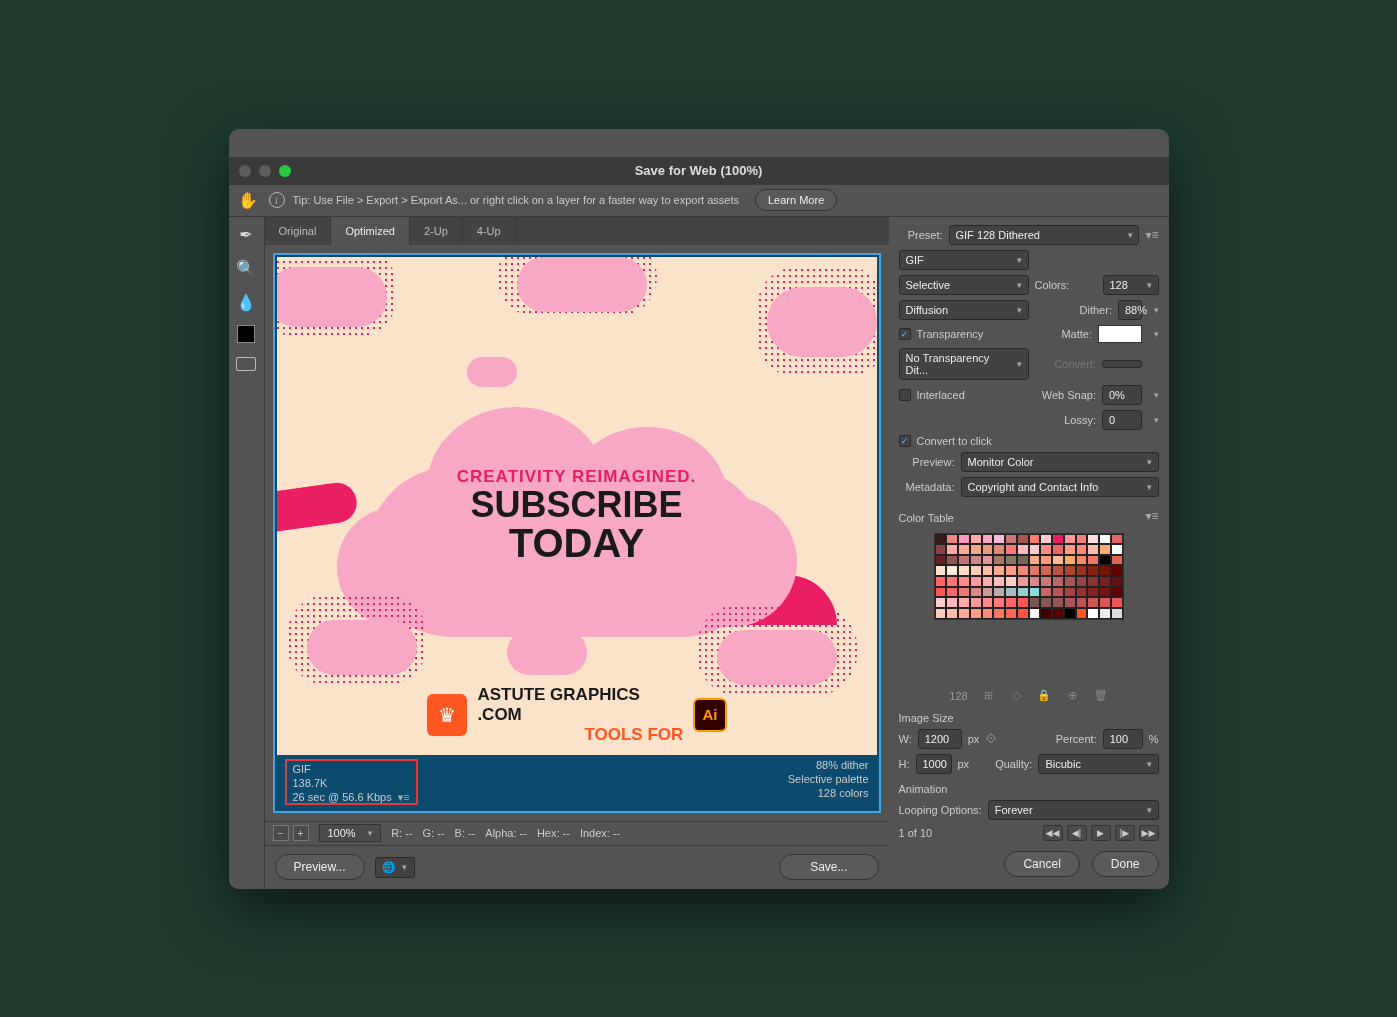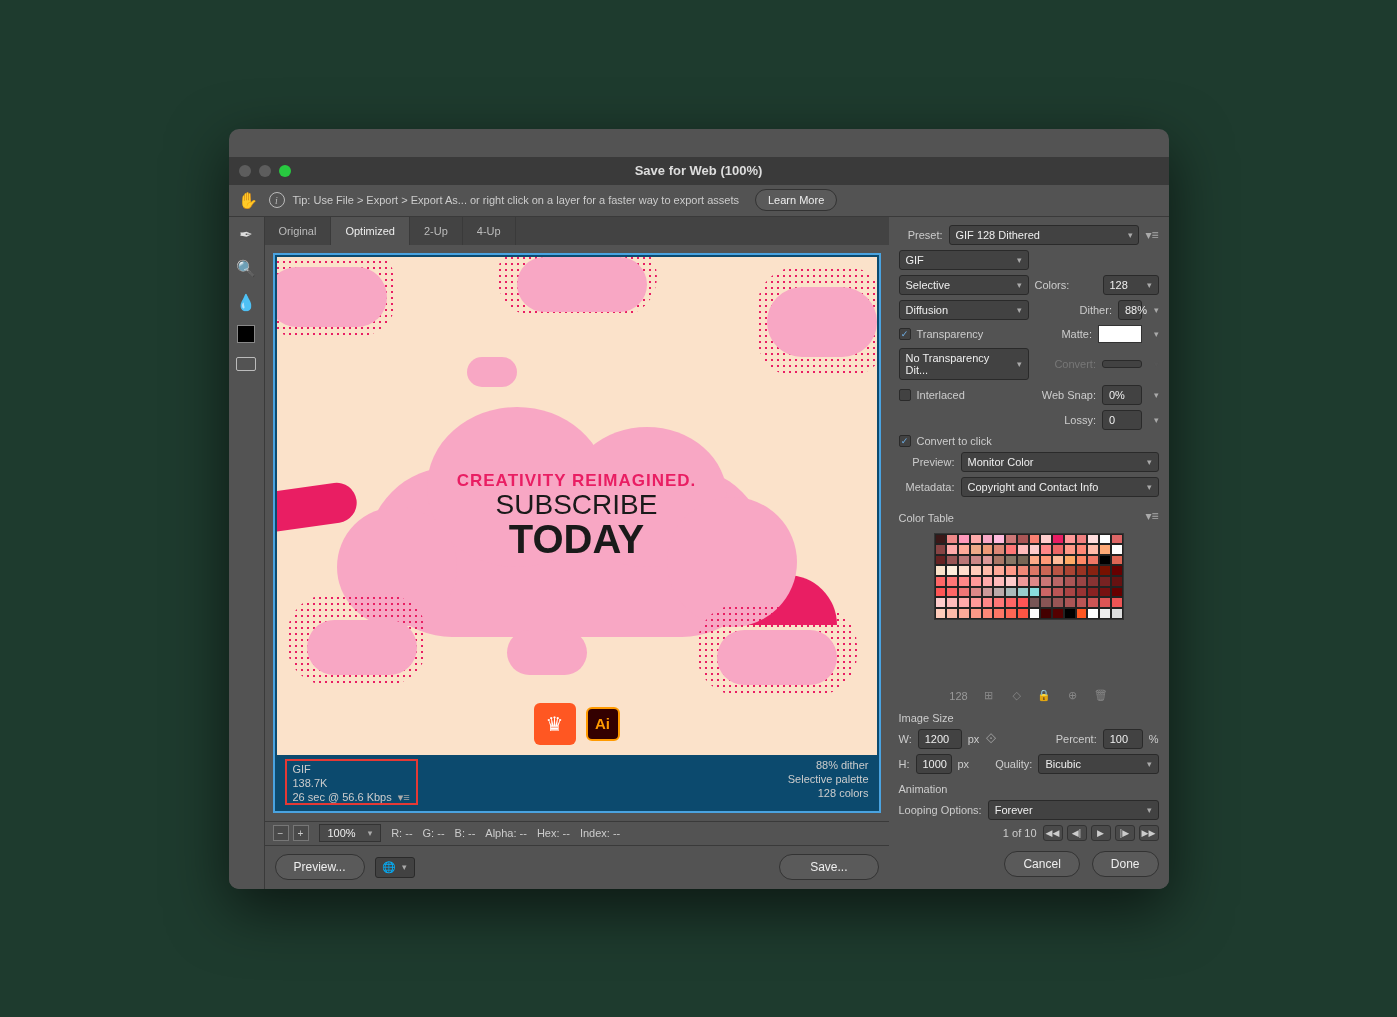--- a/index.html
+++ b/index.html
@@ -27,21 +27,21 @@
 .canvas-frame { flex: 1; border: 2px solid #4aa3e0; background: #0c4a6e; display: flex; flex-direction: column; padding: 2px; justify-content: flex-end; }
 .canvas { flex: 1; background: #fbe2ca; position: relative; overflow: hidden; }
 .cloud { position: absolute; background: #f8a7c4; border-radius: 50px; }
 .cloud::before, .cloud::after { content: ''; position: absolute; background: #f8a7c4; border-radius: 50%; }
 .dots-pattern { position: absolute; background: radial-gradient(#e91e63 1.2px, transparent 1.2px); background-size: 6px 6px; border-radius: 40px; }
 .big-cloud { position: absolute; left: 90px; top: 150px; width: 400px; height: 240px; }
 .big-cloud-shape { position: absolute; background: #f8a7c4; border-radius: 50%; }
 .sun { position: absolute; right: 40px; bottom: 130px; width: 100px; height: 50px; background: #e91e63; border-radius: 100px 100px 0 0; }
 .plane { position: absolute; left: -20px; top: 230px; width: 100px; height: 40px; background: #e91e63; border-radius: 0 30px 30px 0; transform: rotate(-8deg); }
 .text-line1 { color: #e91e63; font-weight: 800; font-size: 17px; text-align: center; letter-spacing: 1px; }
-.text-line2 { color: #1a1a1a; font-weight: 400; font-size: 28px; text-align: center; line-height: 1; }
+.text-line2 { color: #1a1a1a; font-weight: 700; font-size: 36px; text-align: center; line-height: 1; }
 .text-line3 { color: #1a1a1a; font-weight: 900; font-size: 40px; text-align: center; line-height: 1; }
 .big-text-wrap { position: absolute; left: 50%; top: 52%; transform: translate(-50%,-50%); text-align: center; z-index: 10; }
 .footer-brand { position: absolute; bottom: 10px; left: 50%; transform: translateX(-50%); display: flex; align-items: center; gap: 10px; z-index: 10; }
 .crown-box { width: 42px; height: 42px; background: #ff5722; border-radius: 6px; display: flex; align-items: center; justify-content: center; color: #fff; font-size: 20px; }
 .brand-text { display: flex; flex-direction: column; }
 .brand-line1 { color: #1a1a1a; font-weight: 800; font-size: 17px; }
 .brand-line2 { color: #ff5722; font-weight: 800; font-size: 17px; text-align: right; }
 .ai-box { width: 34px; height: 34px; background: #330000; border-radius: 6px; display: flex; align-items: center; justify-content: center; color: #ff9a00; font-weight: 700; font-size: 15px; border: 2px solid #ff9a00; }
 .info-strip { height: 54px; display: flex; justify-content: space-between; padding: 4px 8px; color: #ccc; font-size: 11px; }
 .info-left { display: flex; flex-direction: column; gap: 2px; border: 2.5px solid #e53935; padding: 2px 6px; }
@@ -134,20 +134,24 @@
             <div class="cloud" style="right:40px;bottom:70px;width:120px;height:55px"></div>
 
             <div class="big-text-wrap">
               <div class="text-line1">CREATIVITY REIMAGINED.</div>
               <div class="text-line2">SUBSCRIBE</div>
               <div class="text-line3">TODAY</div>
             </div>
 
             <div class="footer-brand">
               <div class="crown-box">♛</div>
+              <div class="brand-text">
+                <div class="brand-line1">ASTUTE GRAPHICS .COM</div>
+                <div class="brand-line2">TOOLS FOR</div>
+              </div>
               <div class="ai-box">Ai</div>
             </div>
           </div>
 
           <div class="info-strip">
             <div class="info-left">
               <span>GIF</span>
               <span>138.7K</span>
               <span style="display:flex;align-items:center;gap:6px">
                 <span>26 sec @ 56.6 Kbps</span>
@@ -438,21 +442,21 @@
 
       <div class="section-title">Animation</div>
       <div class="row">
         <span>Looping Options:</span>
         <div class="sel" style="flex:1">
             <span>Forever</span>
             <span class="chev">▾</span>
           </div>
       </div>
       <div class="row">
-        <span style="flex:1;text-align:right">1 of 10</span>
+        <span style="flex:1;text-align:left">1 of 10</span>
         <div class="anim-ctrl">
           <div class="anim-btn">◀◀</div>
           <div class="anim-btn">◀|</div>
           <div class="anim-btn">▶</div>
           <div class="anim-btn">|▶</div>
           <div class="anim-btn">▶▶</div>
         </div>
       </div>
 
       <div style="flex:1"></div>

